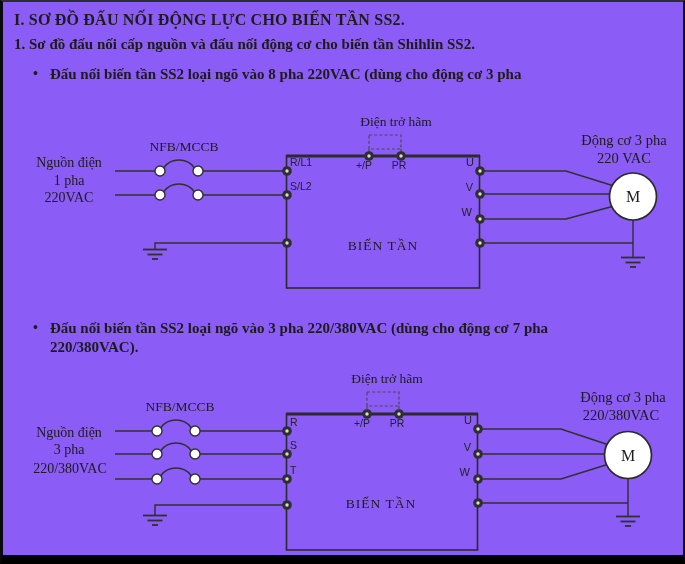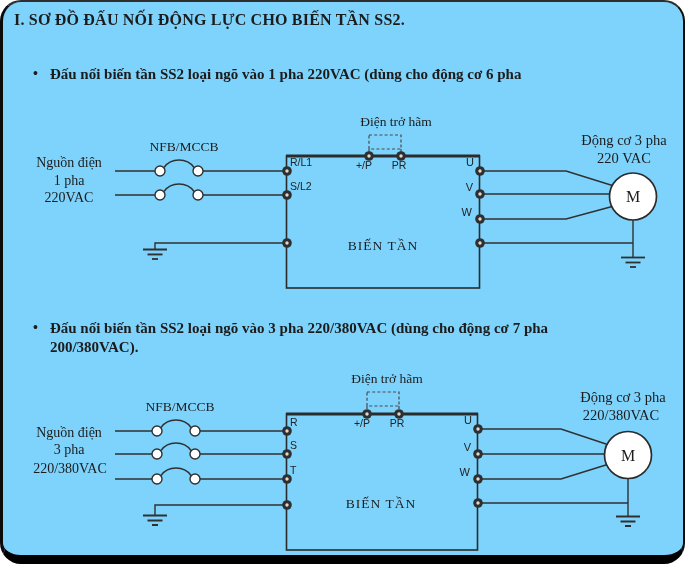--- a/index.html
+++ b/index.html
@@ -1,21 +1,21 @@
 <!DOCTYPE html>
 <html><head>
 <meta charset="utf-8">
 <style>
   html,body{margin:0;padding:0;background:#fff;}
   .page{
     position:relative;width:685px;height:564px;box-sizing:border-box;
-    background:#7dd3fc;color:#1c1c1c;
+    background:#8b5cf6;color:#1c1c1c;
     border-left:3px solid #0b0b0b;border-top:2px solid #2e2e2e;
     border-right:2px solid #0b0b0b;border-bottom:9px solid #000;
-    font-family:"Liberation Serif",serif;overflow:hidden;border-radius:21px;
+    font-family:"Liberation Serif",serif;overflow:hidden;
   }
   .h1{position:absolute;left:11px;top:9px;font-size:16px;font-weight:bold;letter-spacing:.2px;white-space:nowrap;}
   .h2{position:absolute;left:11px;top:34px;font-size:15px;font-weight:bold;white-space:nowrap;}
   .bullet{position:absolute;left:30px;display:flex;gap:12px;font-weight:bold;font-size:15px;line-height:18.5px;}
   .b1{top:63px}
   .b2{top:317px}
   .dot{font-size:14px;line-height:18.5px;}
   .diag{position:absolute;left:0;display:block;}
   .d1{top:107px}
   .d2{top:361px}
@@ -39,25 +39,26 @@
   .msym{font-size:16px;}
   .mid{text-anchor:middle;}
   .end{text-anchor:end;}
 </style>
 </head>
 <body>
 
 <div class="page">
 
   <div class="h1">I. SƠ ĐỒ ĐẤU NỐI ĐỘNG LỰC CHO BIẾN TẦN SS2.</div>
+  <div class="h2">1. Sơ đồ đấu nối cấp nguồn và đấu nối động cơ cho biến tần Shihlin SS2.</div>
 
   <div class="bullet b1">
     <span class="dot">•</span>
     <span>
-      <span style="display:block">Đấu nối biến tần SS2 loại ngõ vào 1 pha 220VAC (dùng cho động cơ 6 pha</span>
+      <span style="display:block">Đấu nối biến tần SS2 loại ngõ vào 8 pha 220VAC (dùng cho động cơ 3 pha</span>
     </span>
   </div>
 
   <svg class="diag d1" width="685" height="196" viewBox="0 0 685 196">
 
     <path class="wire" d="M112 62 H152 M200 62 H281"></path>
     <path class="wire" d="M112 86 H152 M200 86 H281"></path>
 
     <g>
       <circle class="pole" cx="157" cy="62" r="5"></circle>
@@ -147,21 +148,21 @@
     <text class="term11 end" x="469" y="107">W</text>
     <text class="t145 mid" x="621" y="36">Động cơ 3 pha</text>
     <text class="t145 mid" x="621" y="54">220 VAC</text>
     <text class="msym mid" x="630" y="93">M</text>
   </svg>
 
   <div class="bullet b2">
     <span class="dot">•</span>
     <span>
       <span style="display:block">Đấu nối biến tần SS2 loại ngõ vào 3 pha 220/380VAC (dùng cho động cơ 7 pha</span>
-      <span style="display:block">200/380VAC).</span>
+      <span style="display:block">220/380VAC).</span>
     </span>
   </div>
 
   <svg class="diag d2" width="685" height="200" viewBox="0 0 685 200">
 
     <path class="wire" d="M112 68 H149 M197 68 H281"></path>
     <path class="wire" d="M112 91 H149 M197 91 H281"></path>
     <path class="wire" d="M112 116 H149 M197 116 H281"></path>
 
     <g>

